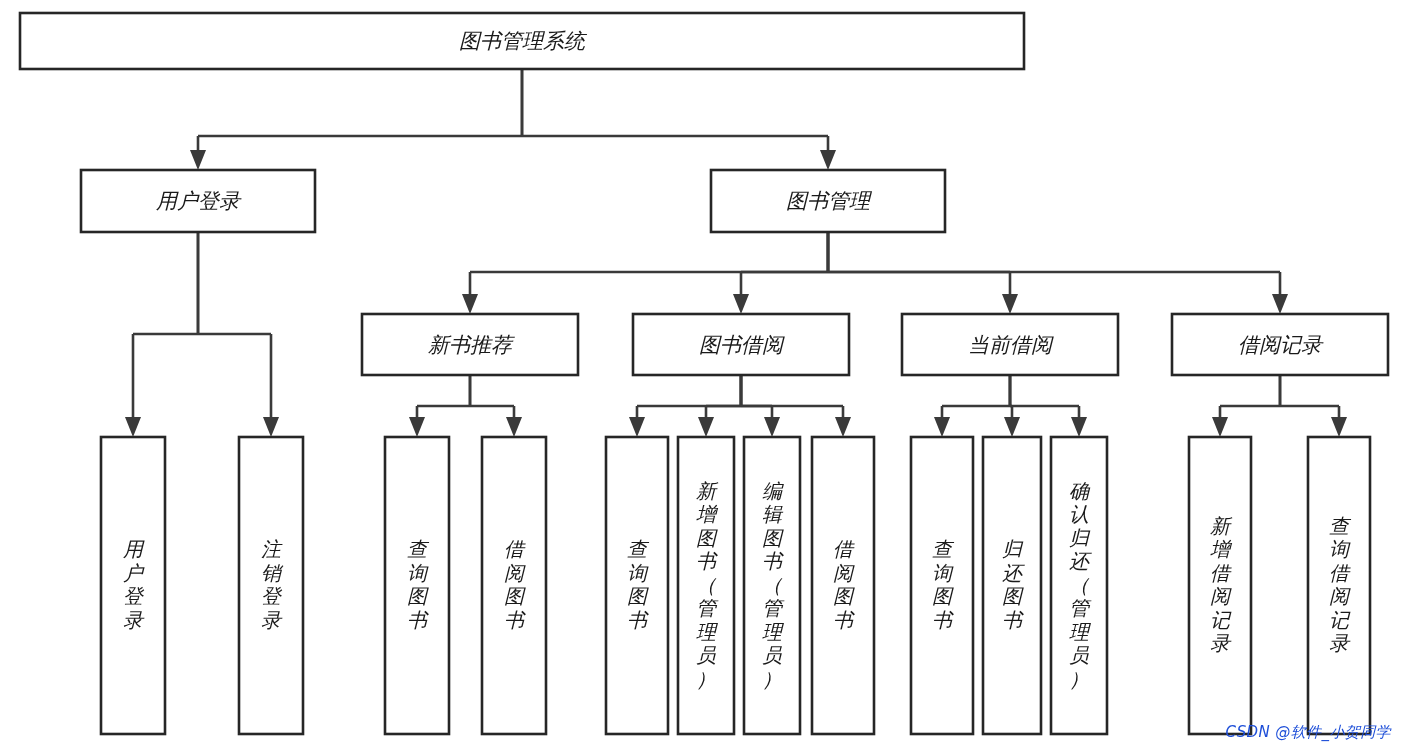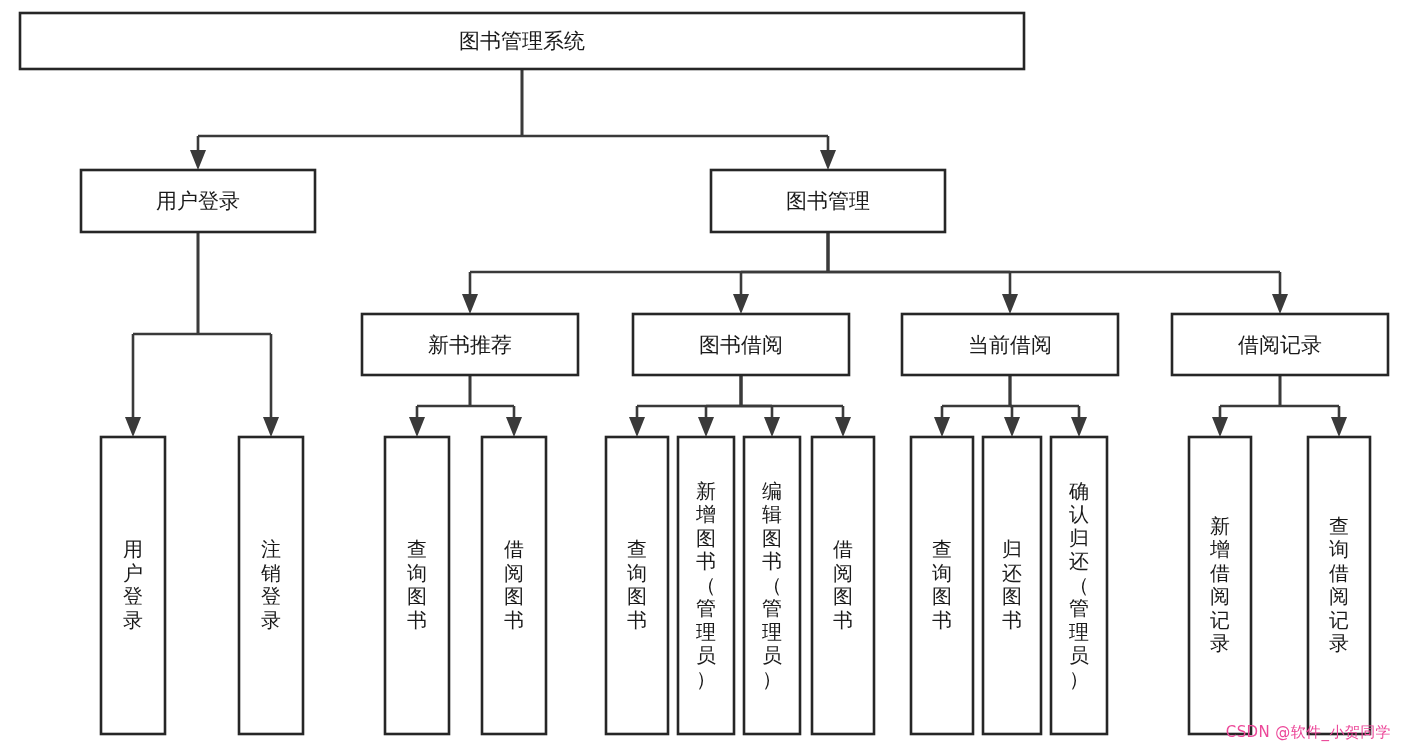--- a/index.html
+++ b/index.html
@@ -4,21 +4,21 @@
 <title>图书管理系统 功能结构图</title>
 <style>
   html,body{margin:0;padding:0;}
   body{
     width:1405px;height:747px;
     background:#ffffff;
     font-family:"DejaVu Sans","Liberation Sans",sans-serif;
     overflow:hidden;
     position:relative;
   }
-  #diagram-root{position:absolute;left:0;top:0;width:1405px;height:747px;}
+  #diagram-root{position:absolute;left:0;top:0;width:1405px;height:747px;font-style:italic;}
   svg.diagram{display:block;width:1405px;height:747px;}
 
   .node-box{
     fill:#ffffff;
     stroke:#262626;
     stroke-width:2.6;
   }
   .node-label{
     fill:#1a1a1a;
     font-family:"DejaVu Sans","Liberation Sans",sans-serif;
@@ -36,21 +36,21 @@
     stroke-linecap:butt;
   }
   .arrow-head{
     fill:#3a3a3a;
     stroke:none;
   }
   .watermark{
     position:absolute;
     right:14px;
     bottom:5px;
-    color:#ec4899;
+    color:#1d4ed8;
     font-size:15px;
     font-family:"DejaVu Sans","Liberation Sans",sans-serif;
     letter-spacing:0.4px;
     white-space:nowrap;
     pointer-events:none;
   }
 </style>
 </head>
 <body>
 

